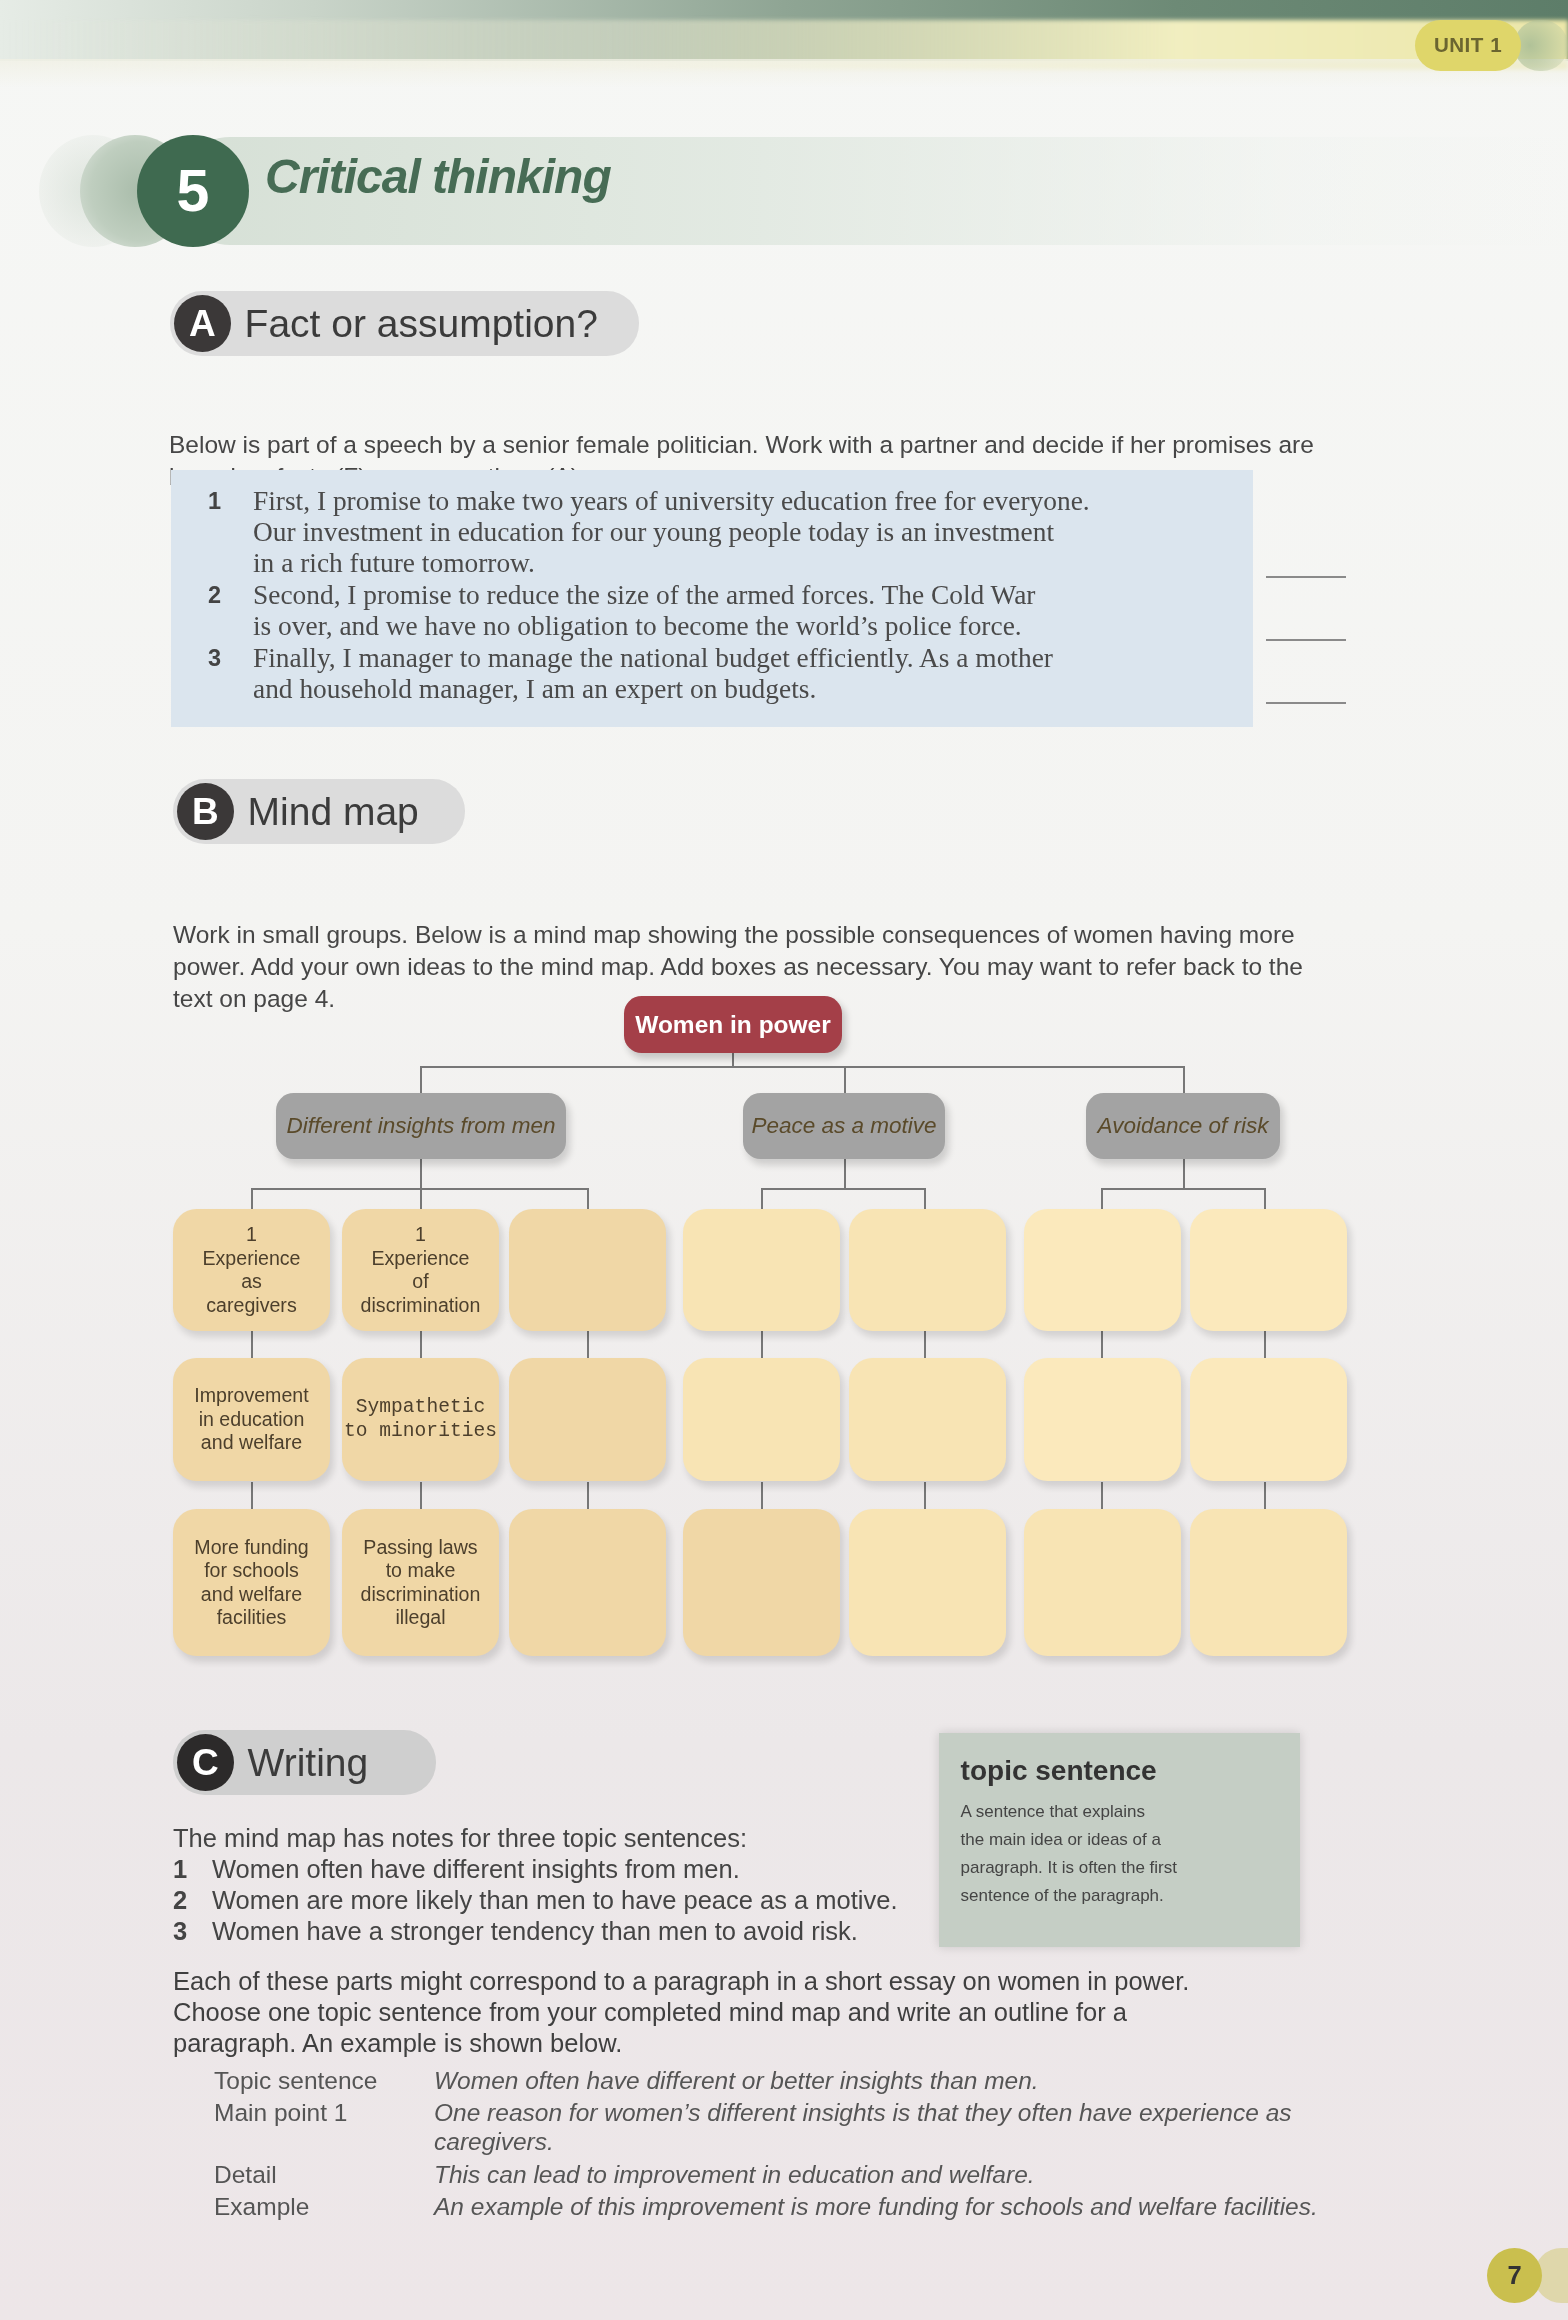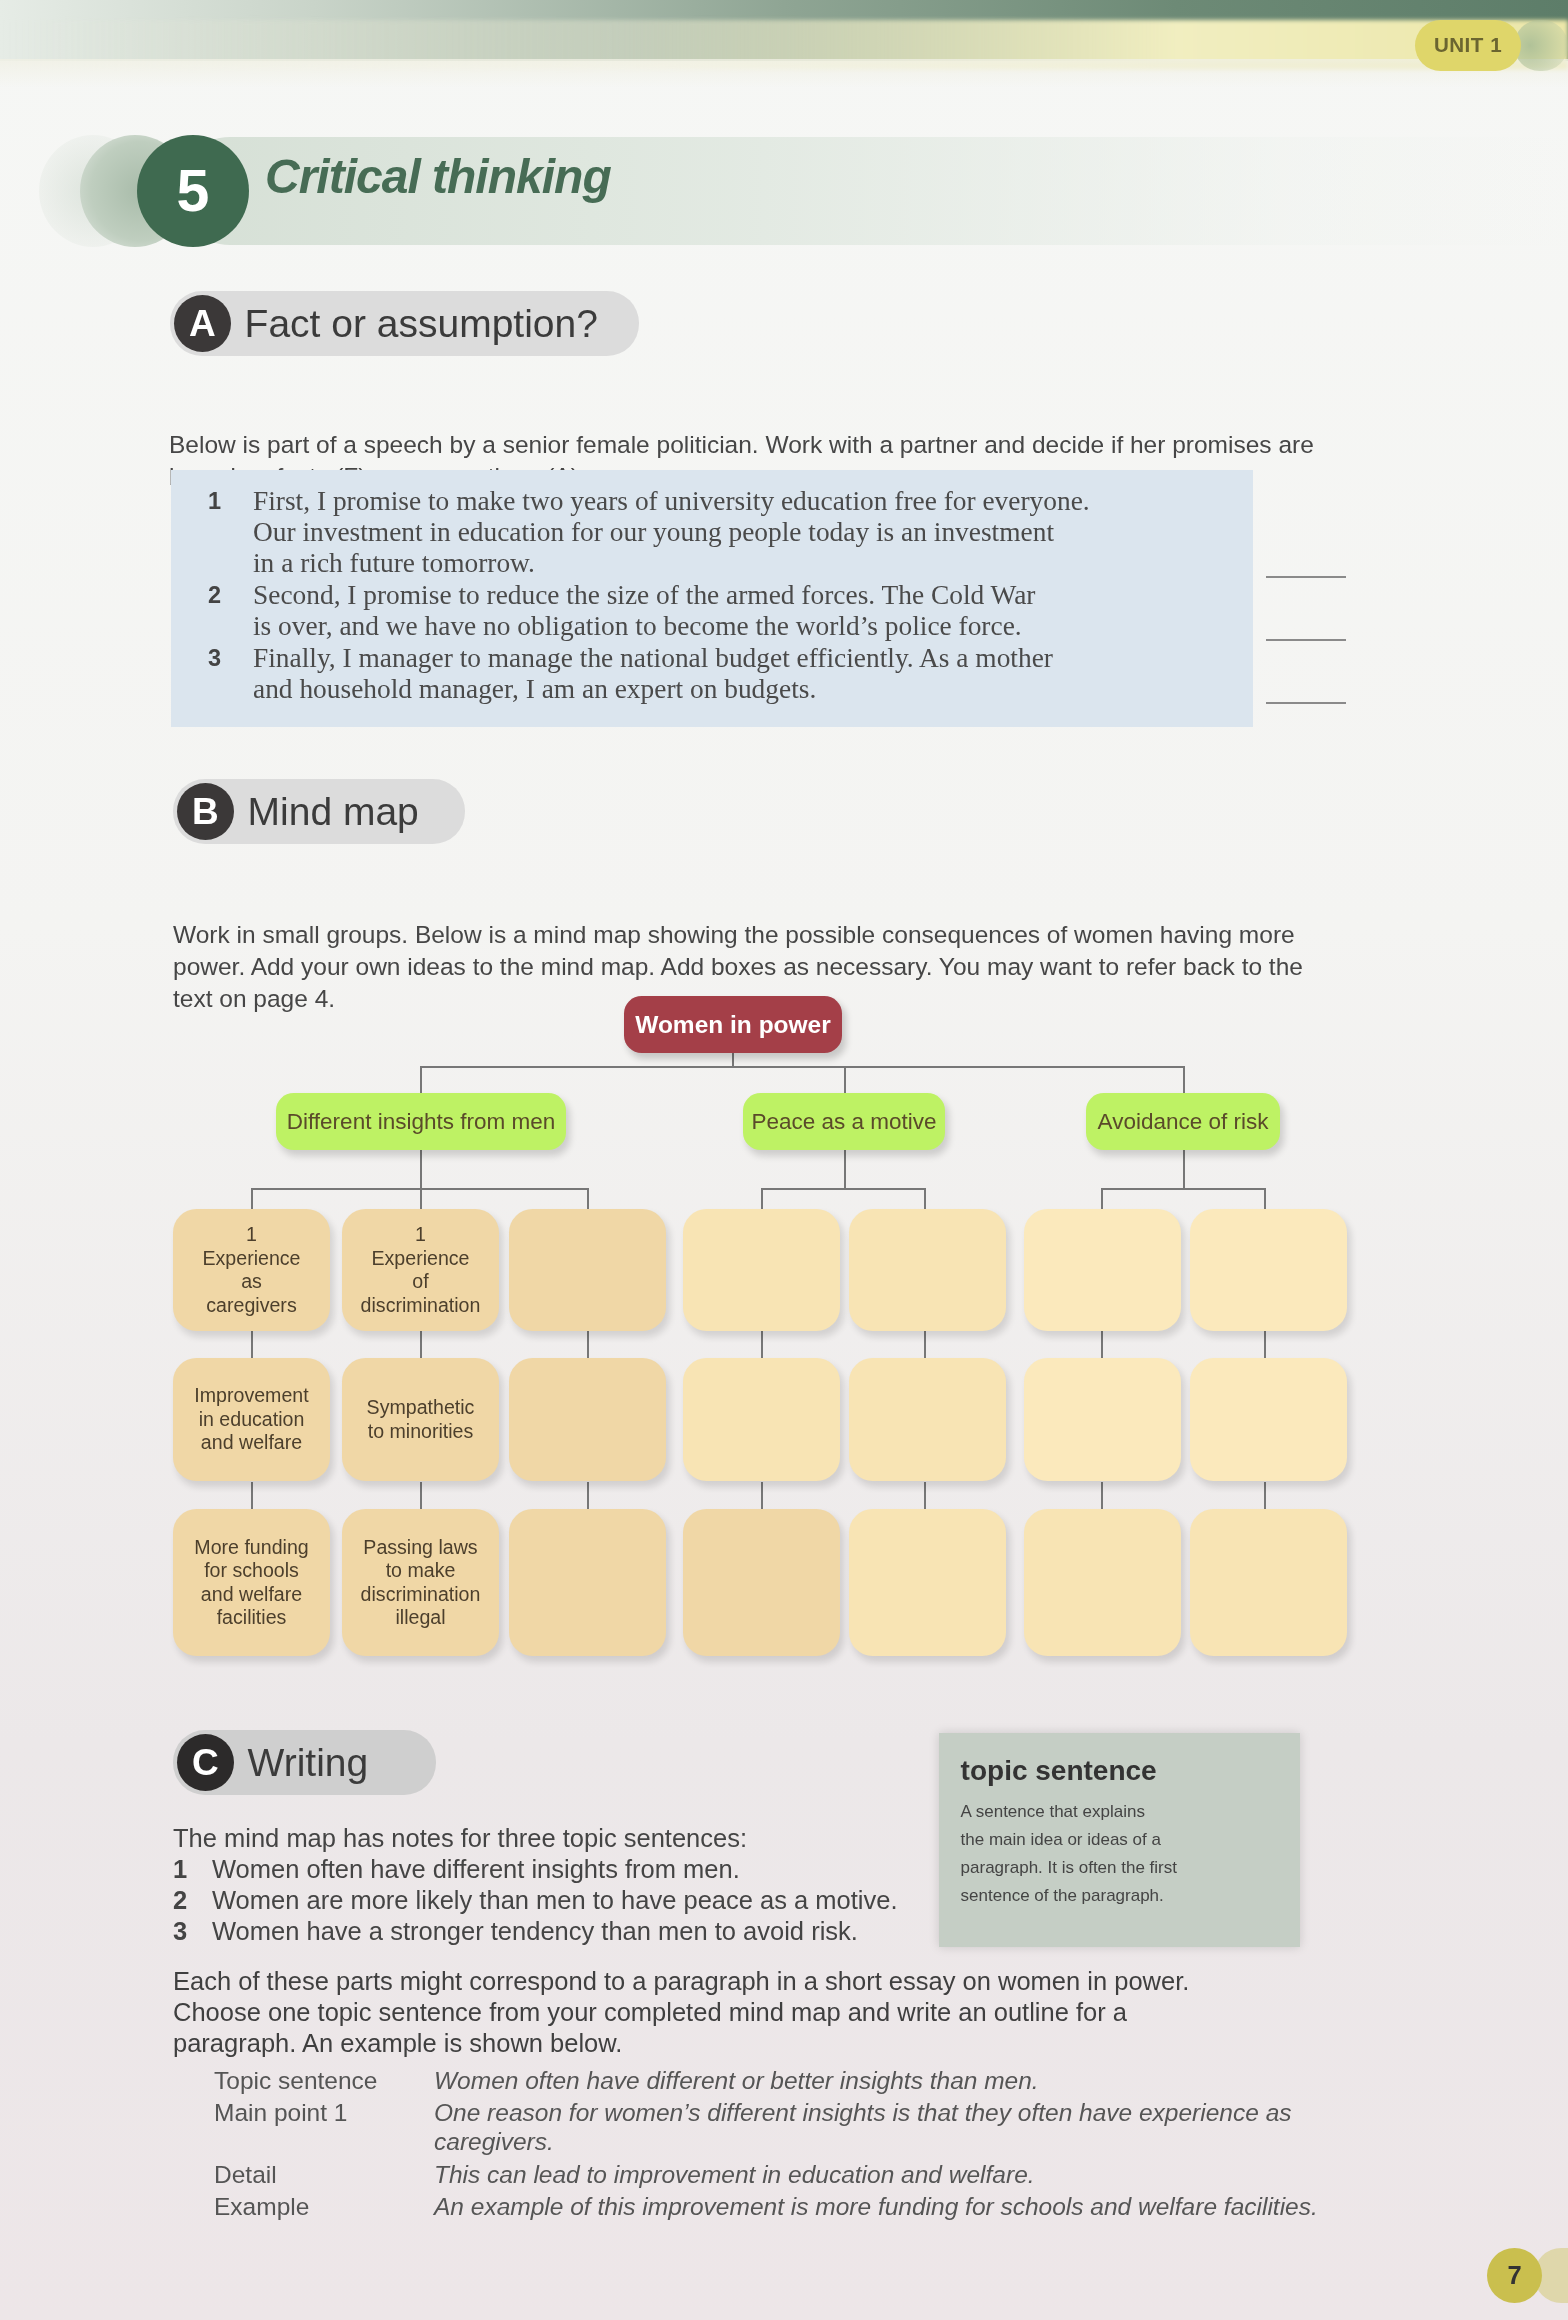--- a/index.html
+++ b/index.html
@@ -92,24 +92,25 @@
   .answer-line { width: 80px; height: 2px; background: #8a8a8a; }
 
   
   .mm-root {
     left: 624px; top: 996px; width: 218px; height: 57px; border-radius: 17.6px;
     background: #a43f48; color: #fff; font-size: 24.5px; font-weight: bold;
     display: flex; align-items: center; justify-content: center;
     box-shadow: 3.9px 5.9px 7.8px rgba(0,0,0,0.18);
   }
   .mm-branch {
-    height: 57px; border-radius: 17.6px;
-    background: #bef264; color: #5a4a2a; font-size: 22.5px;
+    height: 66px; border-radius: 17.6px;
+    background: #a3a3a3; color: #5a4a2a; font-size: 22.5px;
     display: flex; align-items: center; justify-content: center;
     box-shadow: 3.9px 5.9px 7.8px rgba(0,0,0,0.15);
+    font-style: italic;
   }
   .mm-line-h { height: 2px; background: #777; }
   .mm-line-v { width: 2px; background: #777; }
   .mm-box {
     width: 157px; border-radius: 23.5px;
     display: flex; flex-direction: column; align-items: center; justify-content: center;
     text-align: center; font-size: 19.6px; line-height: 23.5px; color: #4c3f2c;
     box-shadow: 3.9px 5.9px 7.8px rgba(0,0,0,0.12);
   }
   .c-tan { background: #f0d7a6; }
@@ -256,21 +257,21 @@
   <div>and welfare</div>
   <div>facilities</div>
 </div>
 
 <div class="abs mm-box c-tan" style="left:342px; top:1209px; height:122px;">
   <div>1</div>
   <div>Experience</div>
   <div>of</div>
   <div>discrimination</div>
 </div>
-<div class="abs mm-box c-tan" style="left:342px; top:1358px; height:123px;">
+<div class="abs mm-box c-tan" style="left:342px; top:1358px; height:123px;font-family:Liberation Mono, monospace;">
   <div>Sympathetic</div>
   <div>to minorities</div>
 </div>
 <div class="abs mm-box c-tan" style="left:342px; top:1509px; height:147px;">
   <div>Passing laws</div>
   <div>to make</div>
   <div>discrimination</div>
   <div>illegal</div>
 </div>
 

